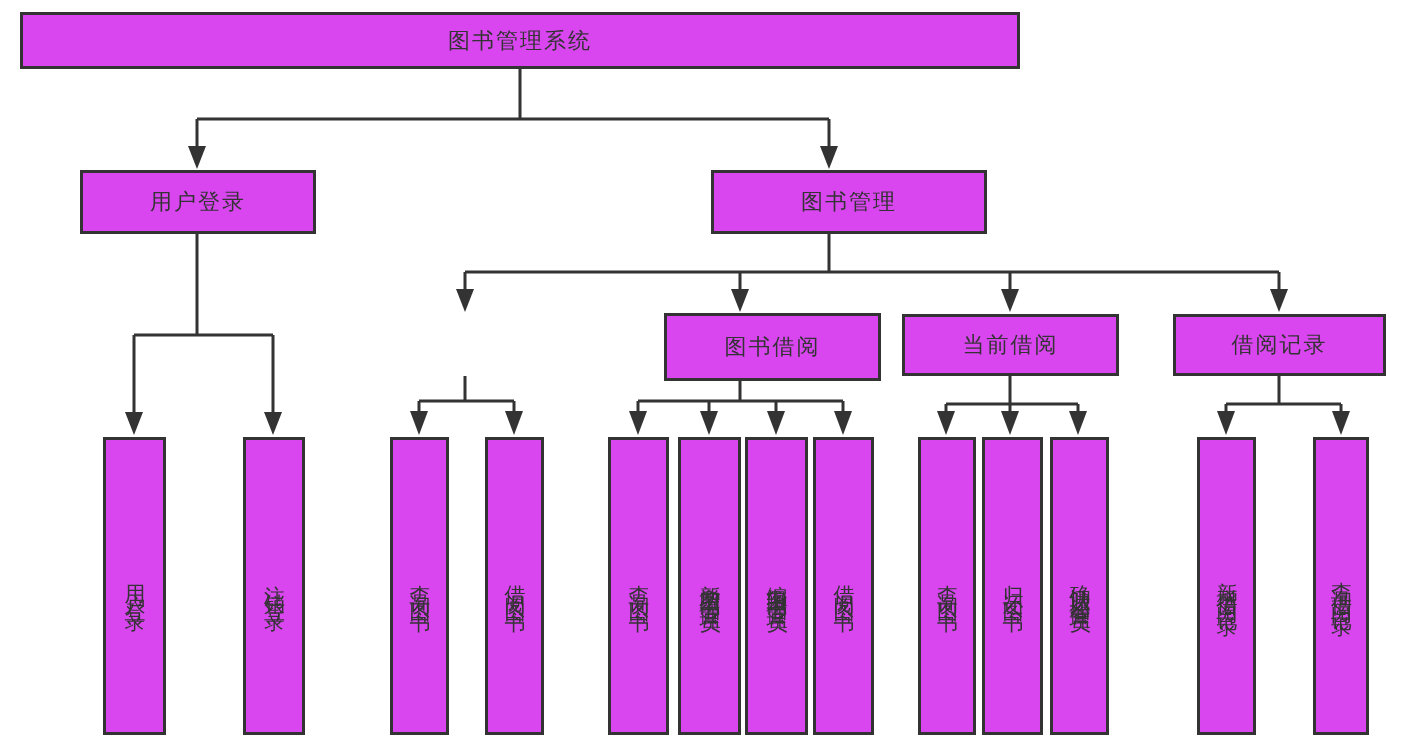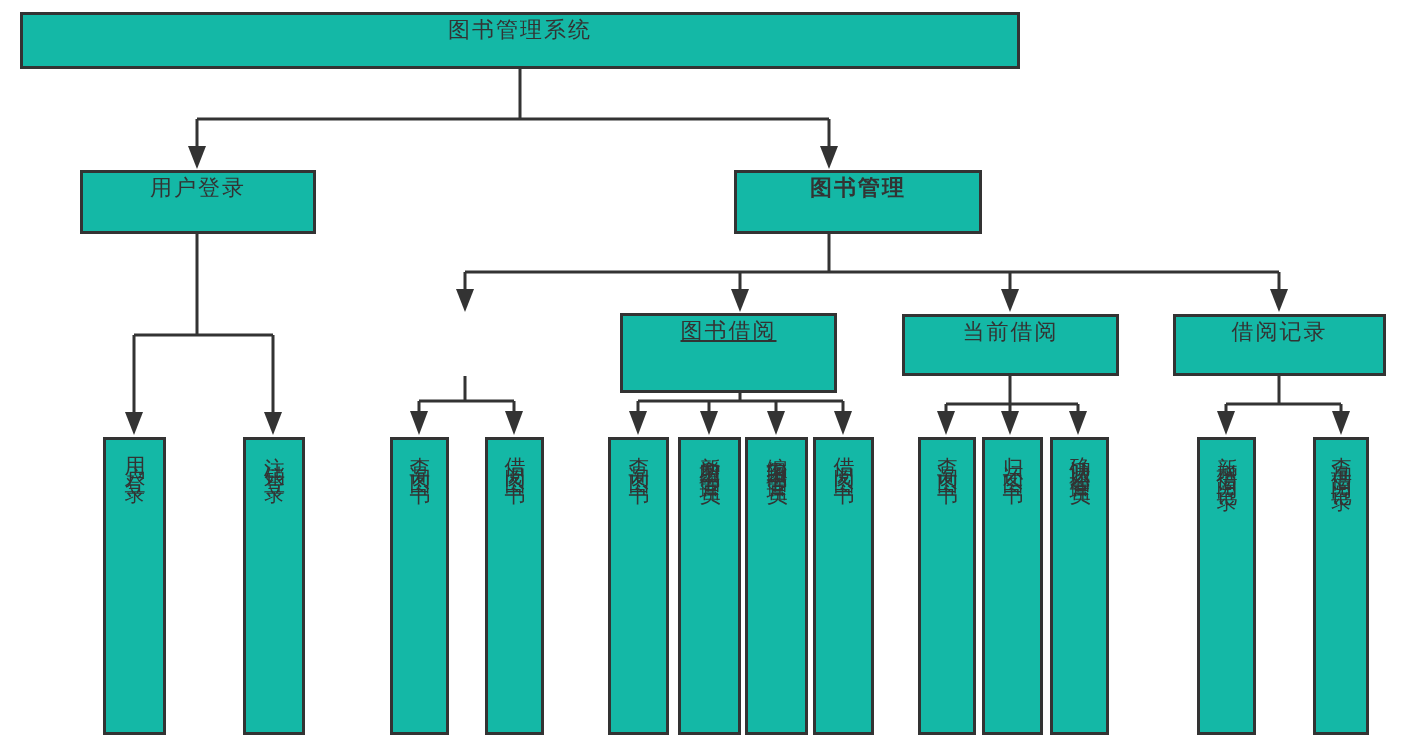--- a/index.html
+++ b/index.html
@@ -2,22 +2,22 @@
 <html><head>
 <meta charset="utf-8">
 <style>
   html,body{margin:0;padding:0;background:#fff;}
   #canvas{
     position:relative;width:1405px;height:747px;background:#ffffff;overflow:hidden;
     font-family:"DejaVu Sans","Liberation Sans",sans-serif;color:#333333;
   }
   #connectors{position:absolute;left:0;top:0;z-index:0;}
   .box{
-    position:absolute;box-sizing:border-box;border:3px solid #333333;background:#14b8a6;
-    display:flex;align-items:flex-start;justify-content:center;z-index:1;
+    position:absolute;box-sizing:border-box;border:3px solid #333333;background:#d946ef;
+    display:flex;align-items:center;justify-content:center;z-index:1;
   }
   .hlabel{font-size:22px;letter-spacing:2px;white-space:nowrap;}
   .leaf{top:437px;height:298px;}
   .vtext{
     writing-mode:vertical-rl;text-orientation:mixed;
     font-size:21px;line-height:1;letter-spacing:9px;
   }
   .vtext.med{letter-spacing:7px;}
   .vtext.dense{letter-spacing:4px;}
   .watermark{
@@ -77,25 +77,25 @@
     </g>
   </svg>
 
   <div class="box" style="left:20px;top:12px;width:1000px;height:57px;">
     <span class="hlabel">图书管理系统</span>
   </div>
 
   <div class="box" style="left:80px;top:170px;width:236px;height:64px;">
     <span class="hlabel">用户登录</span>
   </div>
-  <div class="box" style="left:734px;top:170px;width:248px;height:64px;font-weight:bold;">
+  <div class="box" style="left:711px;top:170px;width:276px;height:64px;">
     <span class="hlabel">图书管理</span>
   </div>
 
-  <div class="box" style="left:620px;top:313px;width:217px;height:80px;text-decoration:underline;">
+  <div class="box" style="left:664px;top:313px;width:217px;height:68px;">
     <span class="hlabel">图书借阅</span>
   </div>
   <div class="box" style="left:1173px;top:314px;width:213px;height:62px;">
     <span class="hlabel">借阅记录</span>
   </div>
   <div class="box" style="left:902px;top:314px;width:217px;height:62px;">
     <span class="hlabel">当前借阅</span>
   </div>
 
   <div class="box leaf" style="left:103px;width:63px;">

